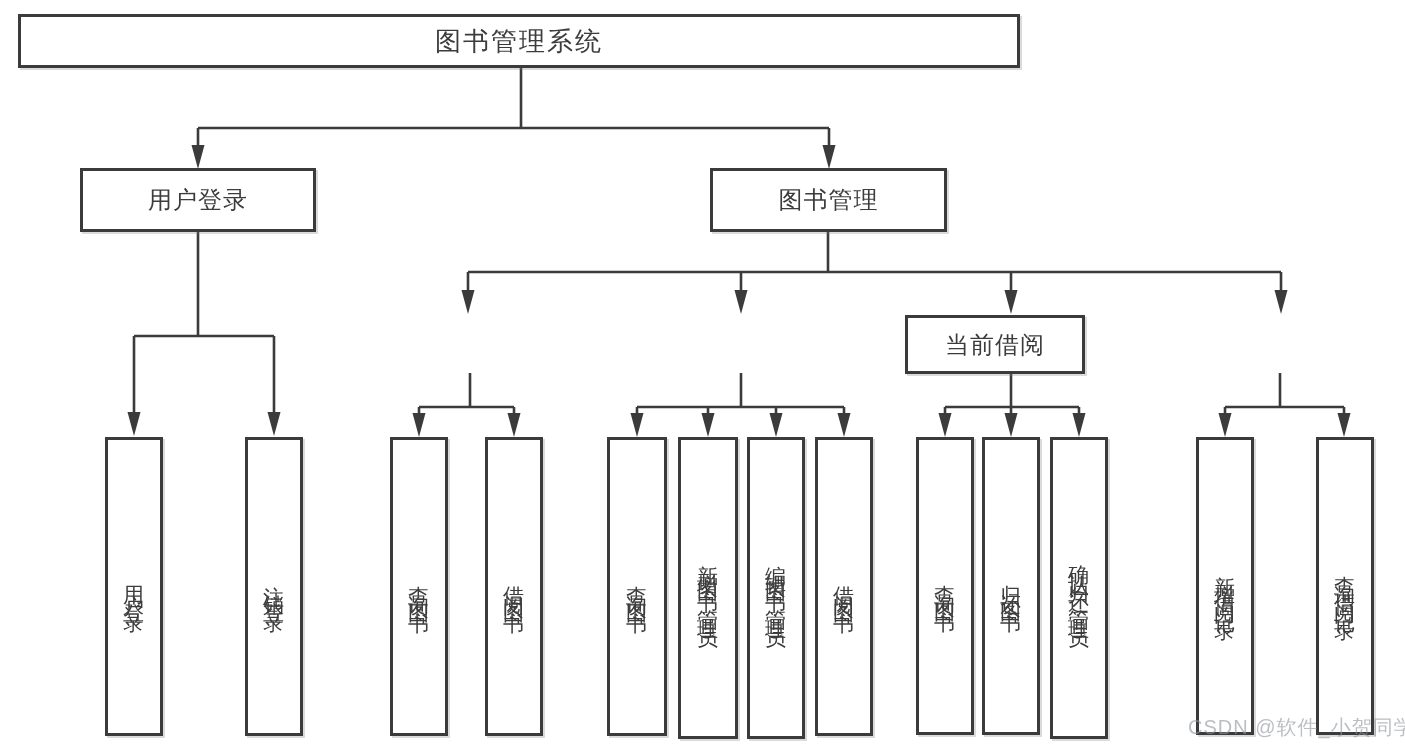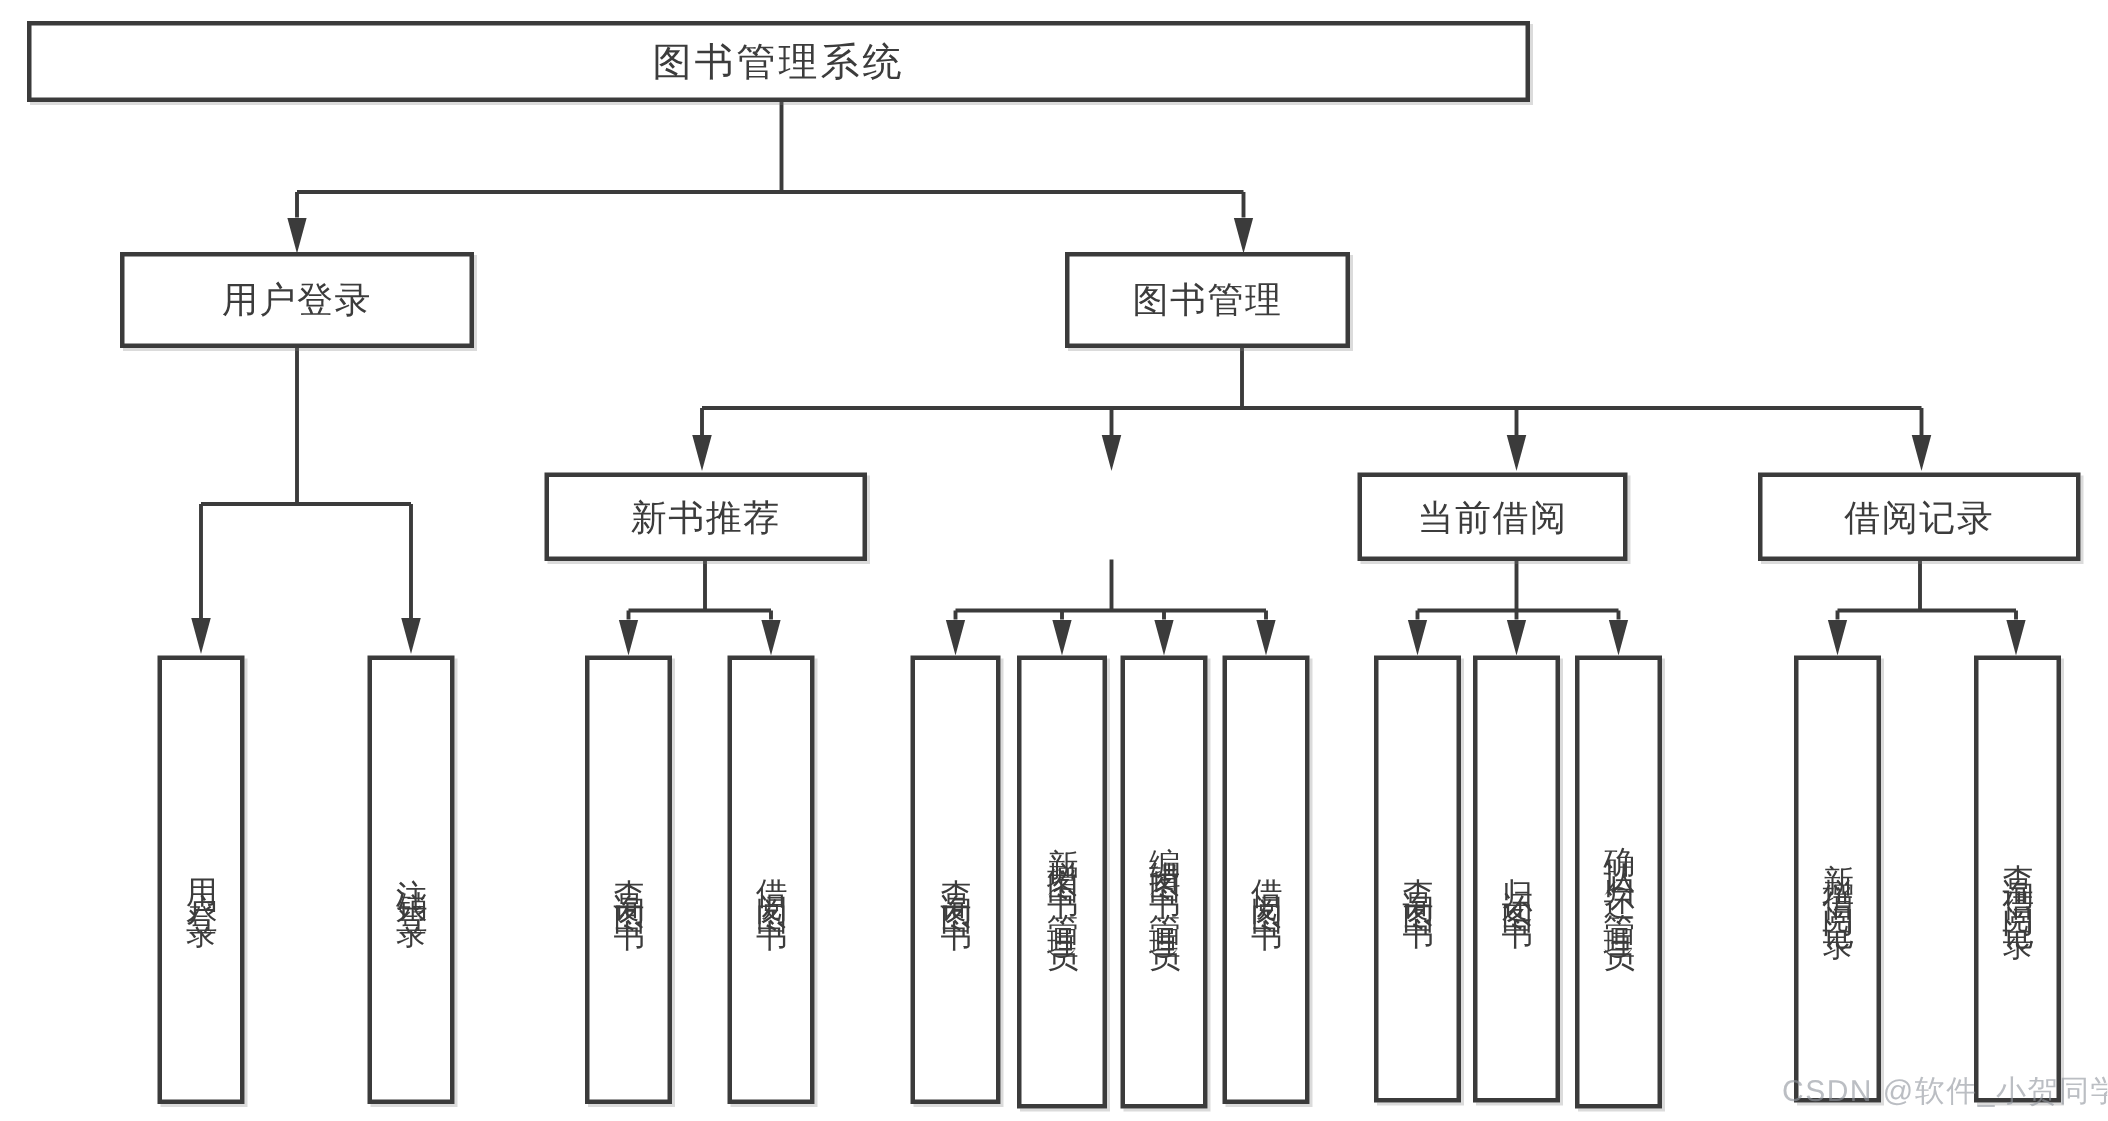--- a/index.html
+++ b/index.html
@@ -112,32 +112,26 @@
     <path class="ln" d="M1344,407 V413" marker-end="url(#ah)"></path>
   </svg>
 
   <div class="node hbox root" style="left:18px; top:14px; width:1002px; height:54px;">
     <span>图书管理系统</span>
   </div>
 
   <div class="node hbox" style="left:80px; top:168px; width:236px; height:64px;">
     <span>用户登录</span>
   </div>
-  <div class="node hbox" style="left:710px; top:168px; width:190px; height:64px;">
+  <div class="node hbox" style="left:710px; top:168px; width:237px; height:64px;">
     <span>图书管理</span>
   </div>
 
-  <div class="node hbox" style="left:363px; top:315px; width:215px; height:59px;">
-    <span>新书推荐</span>
-  </div>
   <div class="node hbox" style="left:905px; top:315px; width:180px; height:59px;">
     <span>当前借阅</span>
-  </div>
-  <div class="node hbox" style="left:1172px; top:315px; width:215px; height:59px;">
-    <span>借阅记录</span>
   </div>
 
   <div class="node vbox" style="left:105px; top:437px; width:58px; height:299px;">
     <span class="vtext">用户登录</span>
   </div>
   <div class="node vbox" style="left:245px; top:437px; width:58px; height:299px;">
     <span class="vtext">注销登录</span>
   </div>
 
   <div class="node vbox" style="left:390px; top:437px; width:58px; height:299px;">

